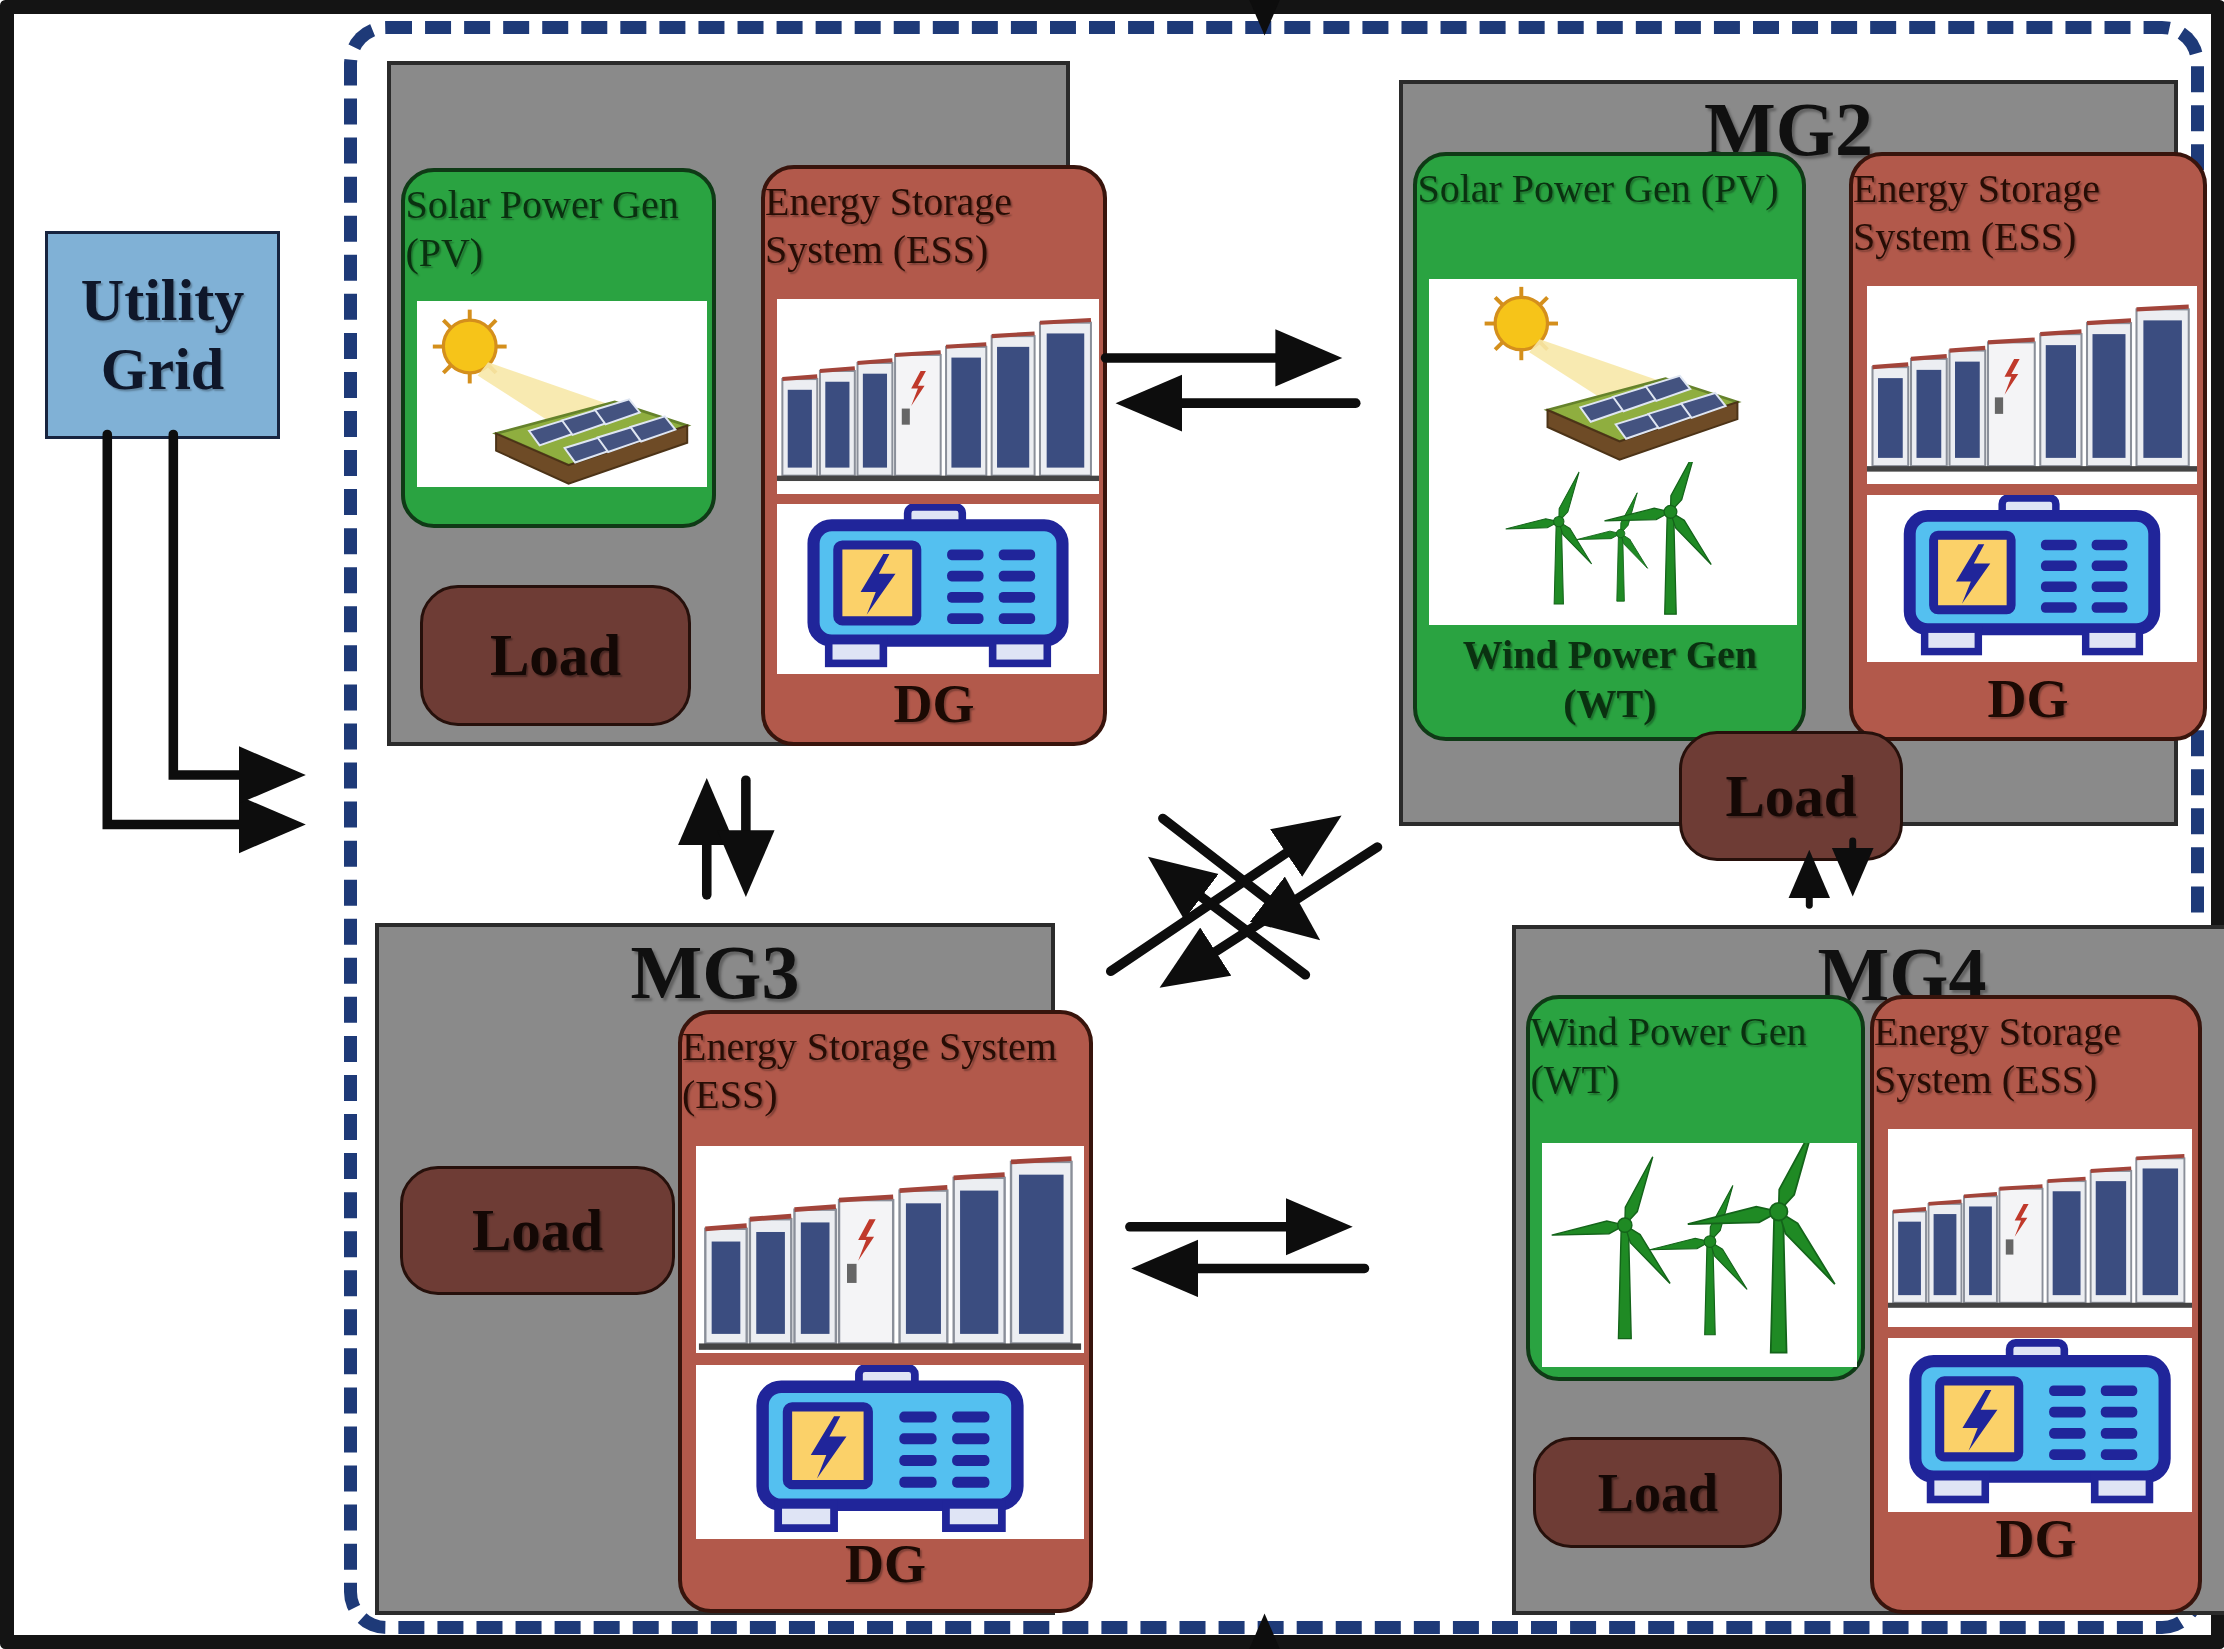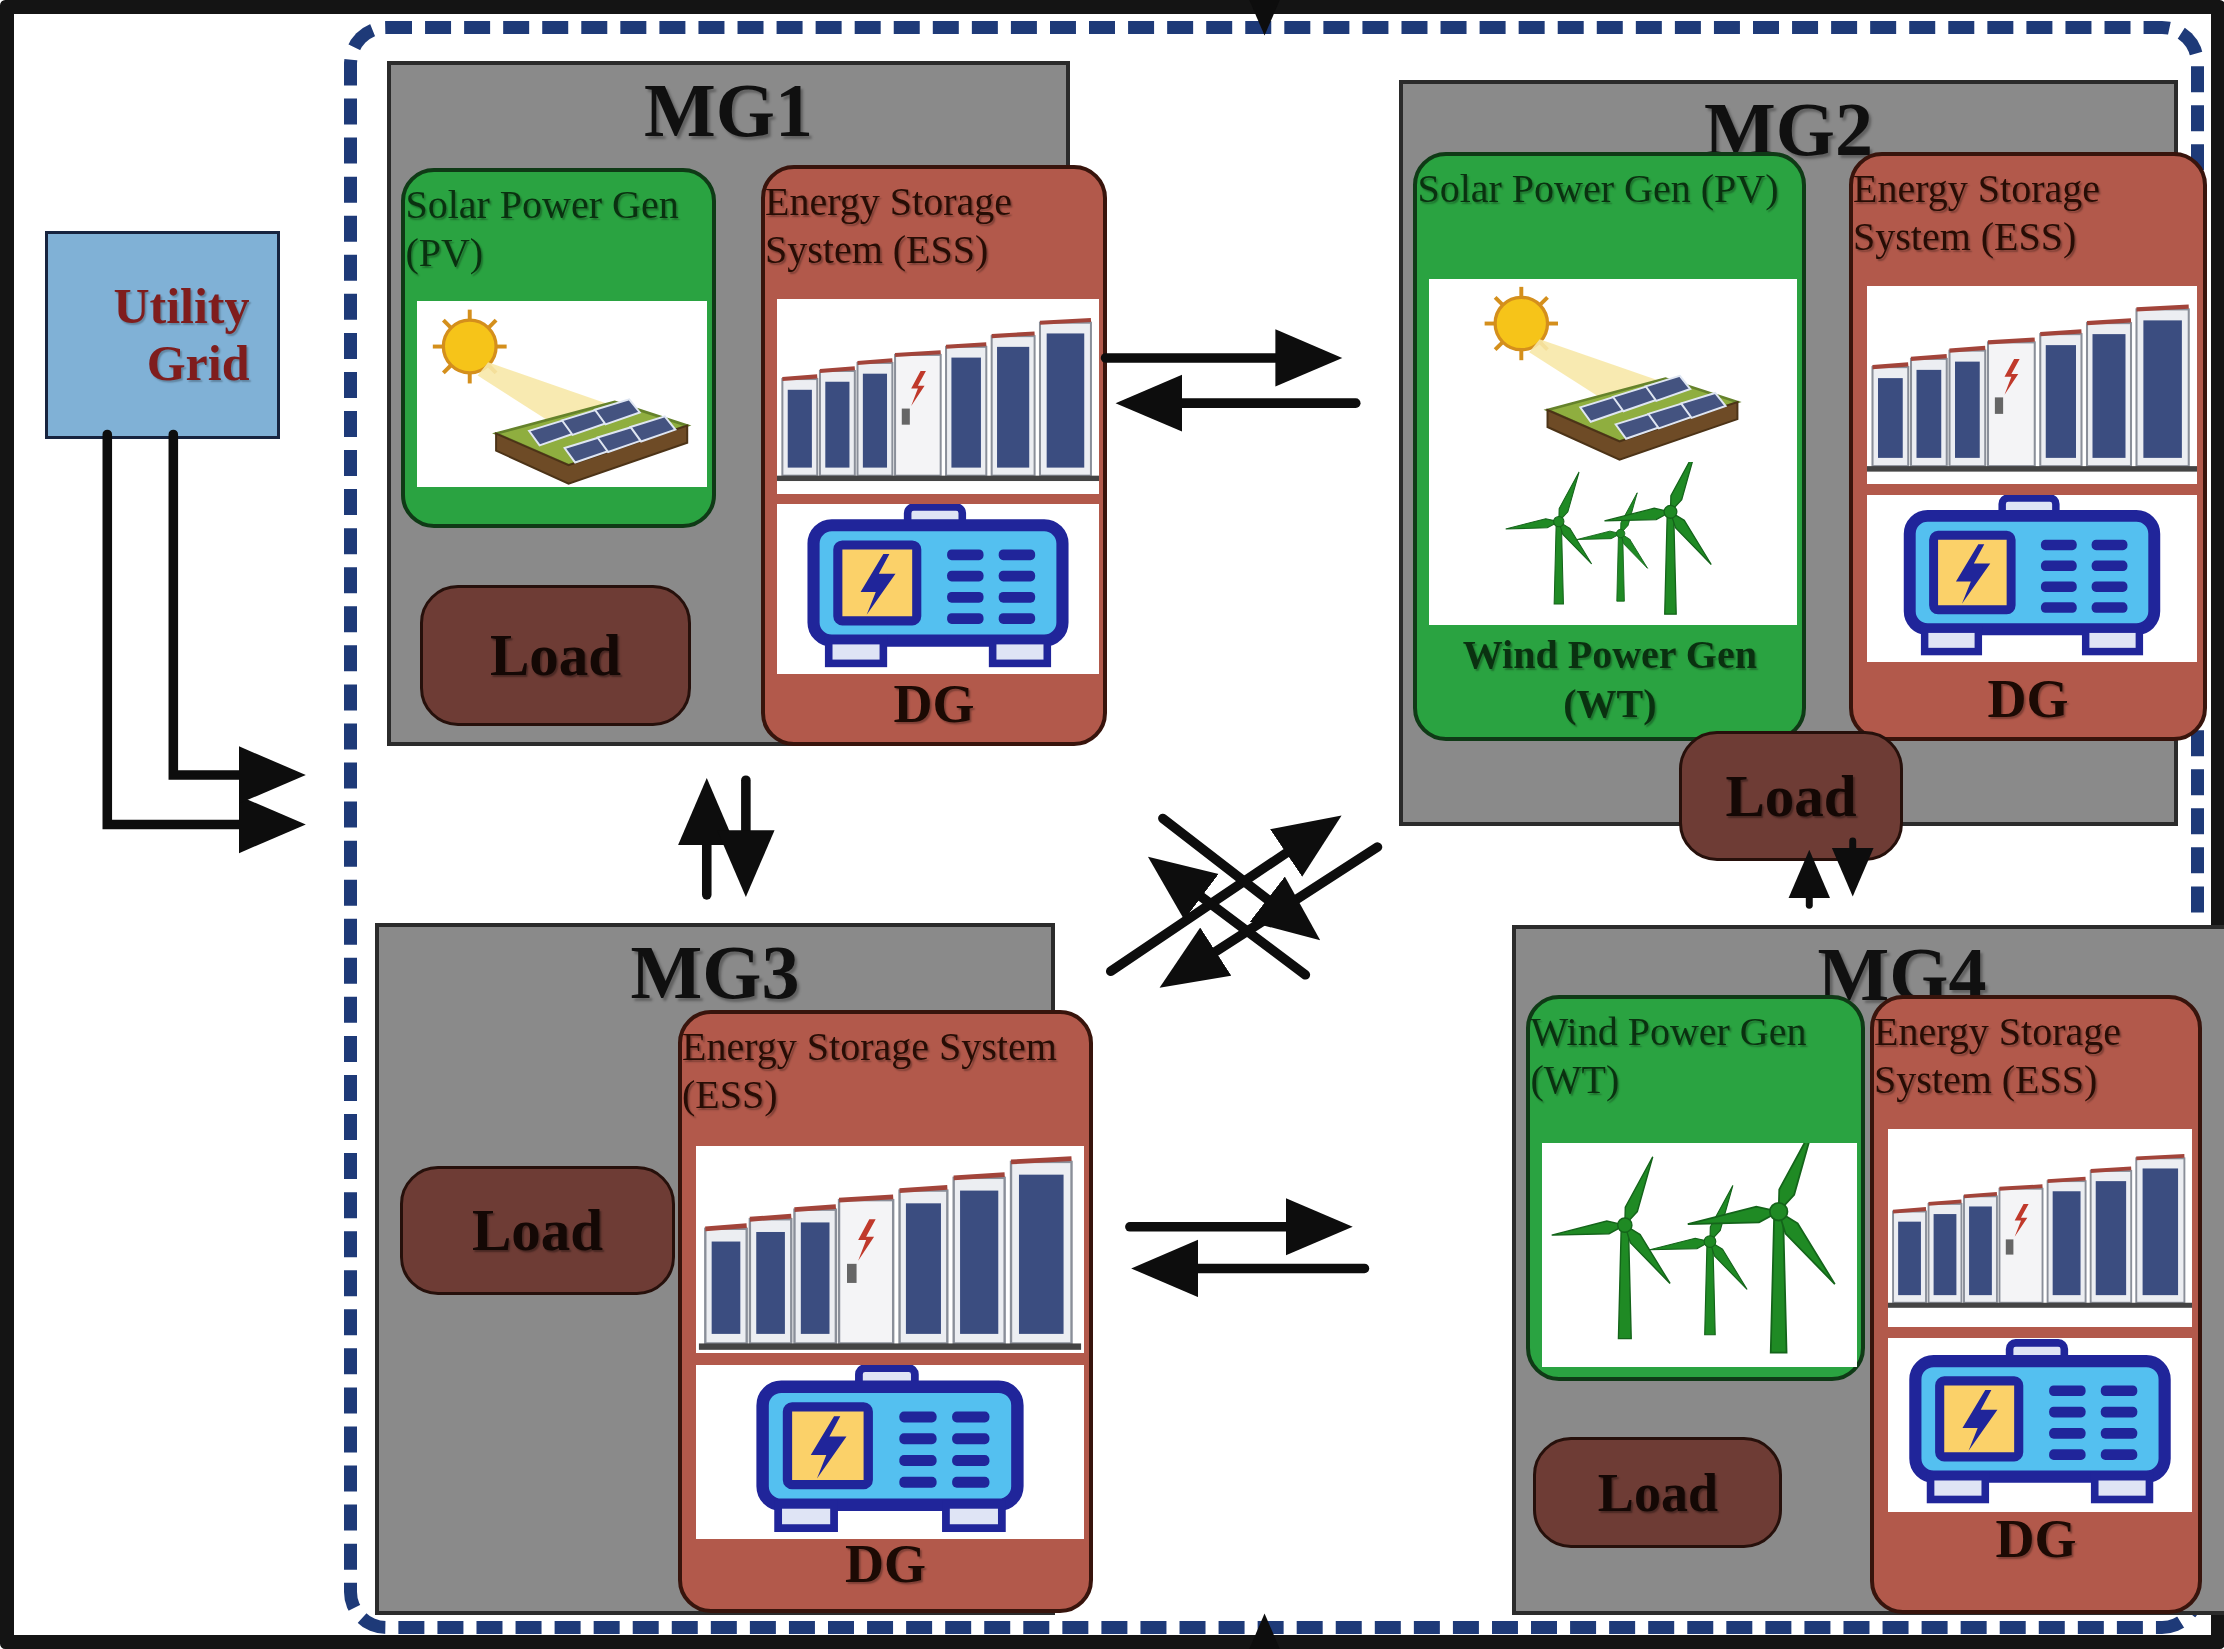--- a/index.html
+++ b/index.html
@@ -5,21 +5,21 @@
   html,body{margin:0;padding:0;background:#ffffff;}
   body{width:2225px;height:1649px;position:relative;overflow:hidden;
        font-family:"Liberation Serif","DejaVu Serif",serif;}
   .abs{position:absolute;}
   #frame{inset:0;border:14px solid #141414;border-radius:5.2px;}
   #dashed-boundary{left:344px;top:21px;width:1860px;height:1613px;
        border:13px dashed #1e3a78;border-radius:42px;box-sizing:border-box;}
   
   #utility-grid{left:45px;top:231px;width:229px;height:202px;background:#80b1d6;
        border:3.5px solid #17243f;display:flex;align-items:center;justify-content:center;}
-  #utility-grid .lbl{font-size:50px;font-weight:bold;color:#7f1d1d;text-align:right;
+  #utility-grid .lbl{font-size:60px;font-weight:bold;color:#0f172a;text-align:center;
        line-height:1.15;width:174px;text-shadow:1.7px 1.7px 1.7px rgba(0,0,0,.25);}
   
   .mg{background:#8a8a8a;border:4.3px solid #2b2b2b;box-sizing:border-box;}
   .mg-title{position:absolute;left:0;top:1.7px;width:100%;text-align:center;font-size:76px;
        font-weight:bold;color:#101010;text-shadow:2.6px 2.6px 2.6px rgba(0,0,0,.3);}
   .pill{position:absolute;border-radius:33px;box-sizing:border-box;}
   .pill.green{background:#2aa341;border:4.3px solid #0f3a16;}
   .pill.red{background:#b2594b;border:4.3px solid #38140c;margin-left:36px;}
   .pill-title{width:100%;text-align:left;font-size:40px;font-weight:normal;line-height:1.22;
        padding-top:8.7px;text-shadow:1.7px 1.7px 1.7px rgba(0,0,0,.3);}
@@ -140,21 +140,20 @@
 </svg>
 
 <div class="abs" id="frame"></div>
 <div class="abs" id="dashed-boundary"></div>
 
 <div class="abs" id="utility-grid">
   <div class="lbl">Utility Grid</div>
 </div>
 
 <div class="abs mg" style="left:387px;top:61px;width:683px;height:685px;">
-  <div class="mg-title">MG1</div>
   <div class="pill green" style="left:10.4px;top:103px;width:315px;height:360px;">
     <div class="pill-title">Solar Power Gen (PV)</div>
     <div class="imgbox" style="left:12px;top:129px;width:290px;height:186px;">
       <svg viewBox="0 0 220 140" preserveAspectRatio="xMidYMid meet" style="height:100%">
           <use href="#sym-solar"></use>
         </svg>
     </div>
   </div>
   <div class="pill red" style="left:334px;top:100px;width:346px;height:581px;">
     <div class="pill-title">Energy Storage System (ESS)</div>

